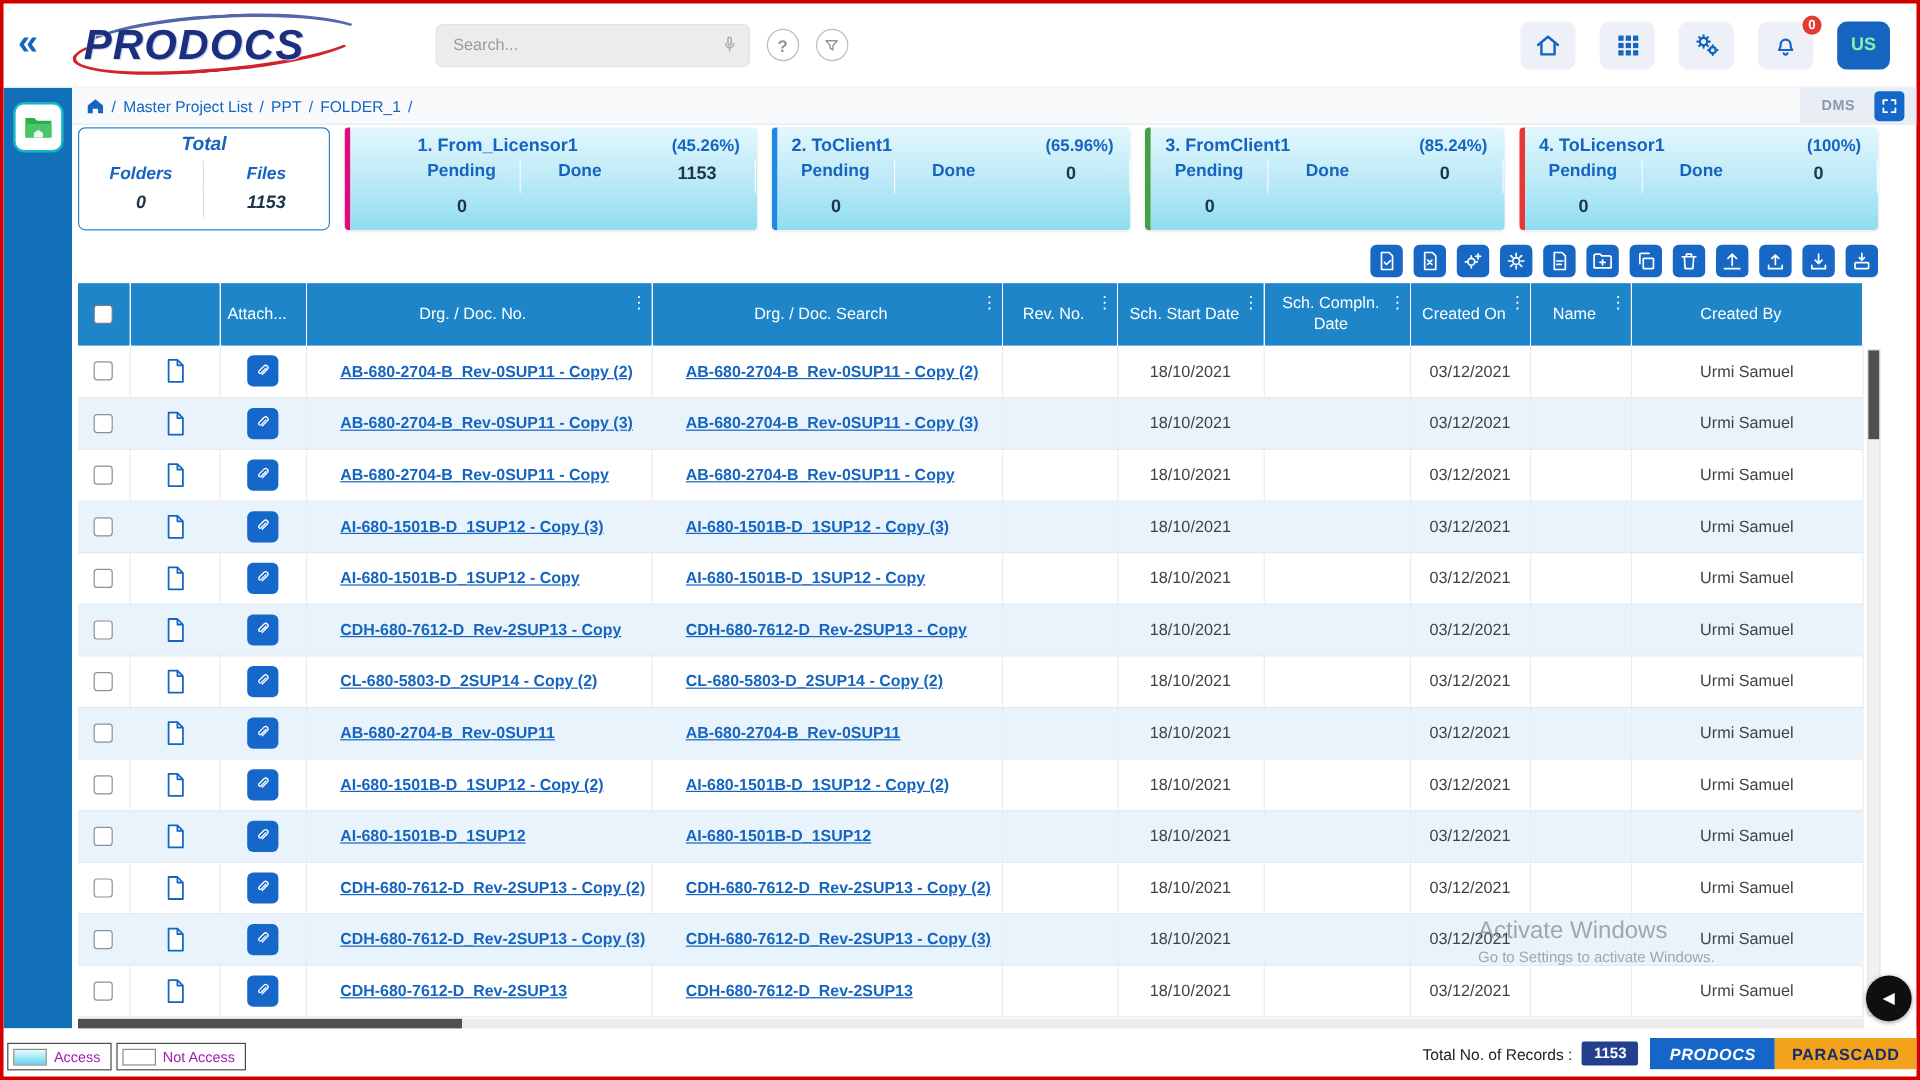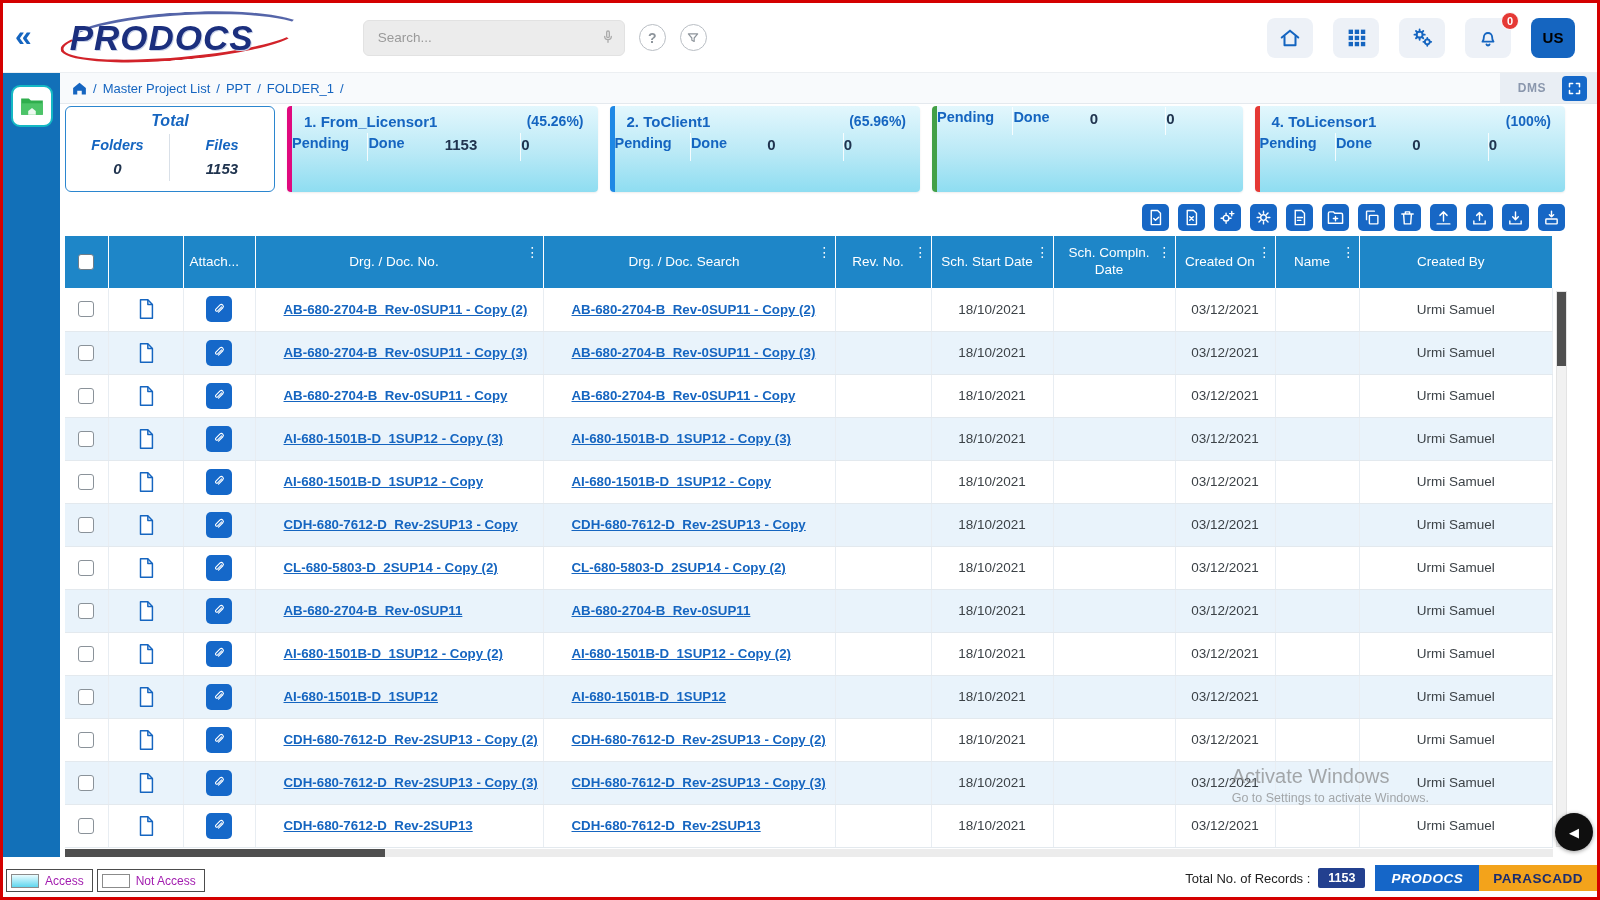--- a/index.html
+++ b/index.html
@@ -16,21 +16,21 @@
   .s2 { left:-6px; top:0px; width:244px; height:50px; border-top-color:#2b3f94; transform:rotate(-3deg); opacity:.8; }
   .search-wrap { margin-left:58px; position:relative; }
   .search-input { width:262px; height:36px; background:#ececec; border:1px solid #e2e2e2; border-radius:6px; padding:0 34px 0 14px; font-size:13.5px; color:#555; outline:none; }
   .search-input::placeholder { color:#9a9a9a; }
   .mic { position:absolute; right:9px; top:9px; opacity:.55; }
   .circle-btn { width:27px; height:27px; border-radius:50%; border:1.5px solid #b9bec4; display:flex; align-items:center; justify-content:center; color:#8d949b; font-size:14px; font-weight:700; margin-left:14px; cursor:pointer; background:#fff; }
   .top-right { margin-left:auto; display:flex; align-items:center; gap:20px; }
   .tile { width:46px; height:40px; border-radius:8px; background:#edf1f7; display:flex; align-items:center; justify-content:center; cursor:pointer; position:relative; }
   .tile svg { display:block; }
   .badge { position:absolute; top:-6px; right:-8px; min-width:18px; height:18px; border-radius:9px; background:#e53935; color:#fff; font-size:11px; font-weight:700; display:flex; align-items:center; justify-content:center; padding:0 4px; border:1px solid #fff; }
-  .avatar { width:44px; height:40px; border-radius:8px; background:#1565c0; color:#000000; font-weight:700; font-size:15px; display:flex; align-items:center; justify-content:center; cursor:pointer; }
+  .avatar { width:44px; height:40px; border-radius:8px; background:#1565c0; color:#86efac; font-weight:700; font-size:15px; display:flex; align-items:center; justify-content:center; cursor:pointer; }
 
   
   .sidebar { position:absolute; top:70px; left:0; width:57px; bottom:40px; background:#1270b8; z-index:4; }
   .side-folder { width:42px; height:42px; margin:12px auto; background:#fff; border:2px solid #14b8c4; border-radius:9px; display:flex; align-items:center; justify-content:center; cursor:pointer; }
 
   
   .breadcrumb { position:absolute; top:70px; left:57px; right:0; height:31px; background:#f8fafc; border-bottom:1px solid #e4e9ee; display:flex; align-items:center; padding-left:12px; font-size:13px; color:#1565c0; z-index:3; }
   .bc-item { margin:0 4px; cursor:pointer; }
   .bc-sep { color:#1565c0; margin:0 2px; }
   .bc-right { margin-left:auto; height:100%; background:#e9eef4; display:flex; align-items:center; gap:16px; padding:0 10px 0 18px; }
@@ -41,21 +41,21 @@
   .cards { position:absolute; top:103px; left:62px; right:32px; height:86px; display:flex; gap:12px; z-index:2; }
   .total-card { width:210px; background:#fff; border:1.5px solid #2b86cf; border-radius:6px; padding-top:5px;font-style:italic; }
   .total-title { text-align:center; color:#1565c0; font-weight:700; font-size:16px; }
   .total-grid { display:grid; grid-template-columns:1fr 1fr; text-align:center; margin-top:4px; }
   .total-grid .l { color:#1565c0; font-size:14.5px; font-weight:600; padding:3px 0; }
   .total-grid .v { color:#20344f; font-size:15px; font-weight:700; padding:4px 0; }
   .total-grid .div { border-right:1px solid #d9e0e8; }
   .stage-card { flex:1; border-left:5px solid #999; border-radius:4px; background:linear-gradient(180deg,#e3f7fd 0%,#b9e9f6 55%,#8eddf1 100%); box-shadow:0 1px 2px rgba(0,0,0,.08); overflow:hidden; }
   .stage-head { display:flex; justify-content:space-between; padding:7px 14px 2px 12px; color:#1565c0; font-size:15px; font-weight:700; }
   .stage-pct { font-weight:600; font-size:14px; }
-  .stage-grid { display:grid; grid-template-columns:1fr 1fr 1fr 1fr; text-align:left; margin-top:1px; }
+  .stage-grid { display:grid; grid-template-columns:1fr 1fr 1fr; text-align:center; margin-top:1px; }
   .stage-grid .l { color:#1565c0; font-size:14.5px; font-weight:600; padding:2px 0; }
   .stage-grid .v { color:#20344f; font-size:15px; font-weight:700; padding:3px 0 8px; }
   .stage-grid .div { border-right:1px solid rgba(255,255,255,.85); }
 
   
   .toolbar { position:absolute; top:196px; left:62px; right:32px; height:36px; display:flex; justify-content:flex-end; align-items:center; gap:9px; }
   .tool-btn { width:27px; height:27px; background:#1767c5; border-radius:5px; display:flex; align-items:center; justify-content:center; cursor:pointer; border:none; padding:0; }
 
   
   .table-wrap { position:absolute; top:233px; left:62px; right:44px; }
@@ -199,21 +199,21 @@
     <div class="total-card">
       <div class="total-title">Total</div>
       <div class="total-grid">
         <div class="l div">Folders</div>
         <div class="l">Files</div>
         <div class="v div">0</div>
         <div class="v">1153</div>
       </div>
     </div>
 
-    <div class="stage-card" style="border-left-color: rgb(224, 9, 126);">
+    <div class="stage-card" style="border-left-color: rgb(224, 9, 126); padding-left: 44px;">
       <div class="stage-head">
           <span>1. From_Licensor1</span>
           <span class="stage-pct">(45.26%)</span>
         </div>
       <div class="stage-grid">
         <div class="l div">Pending</div>
         <div class="l">Done</div>
         <div class="v div">1153</div>
         <div class="v">0</div>
       </div>
@@ -226,20 +226,24 @@
         </div>
       <div class="stage-grid">
         <div class="l div">Pending</div>
         <div class="l">Done</div>
         <div class="v div">0</div>
         <div class="v">0</div>
       </div>
     </div>
 
     <div class="stage-card" style="border-left-color: rgb(67, 160, 71);">
+      <div class="stage-head">
+          <span>3. FromClient1</span>
+          <span class="stage-pct">(85.24%)</span>
+        </div>
       <div class="stage-grid">
         <div class="l div">Pending</div>
         <div class="l">Done</div>
         <div class="v div">0</div>
         <div class="v">0</div>
       </div>
     </div>
 
     <div class="stage-card" style="border-left-color: rgb(229, 57, 53);">
       <div class="stage-head">

